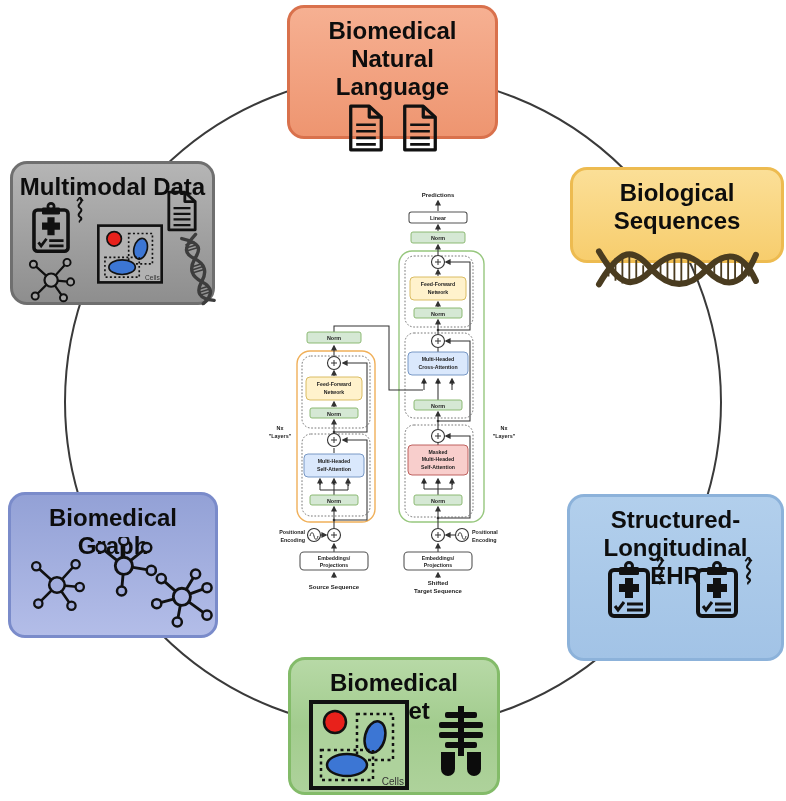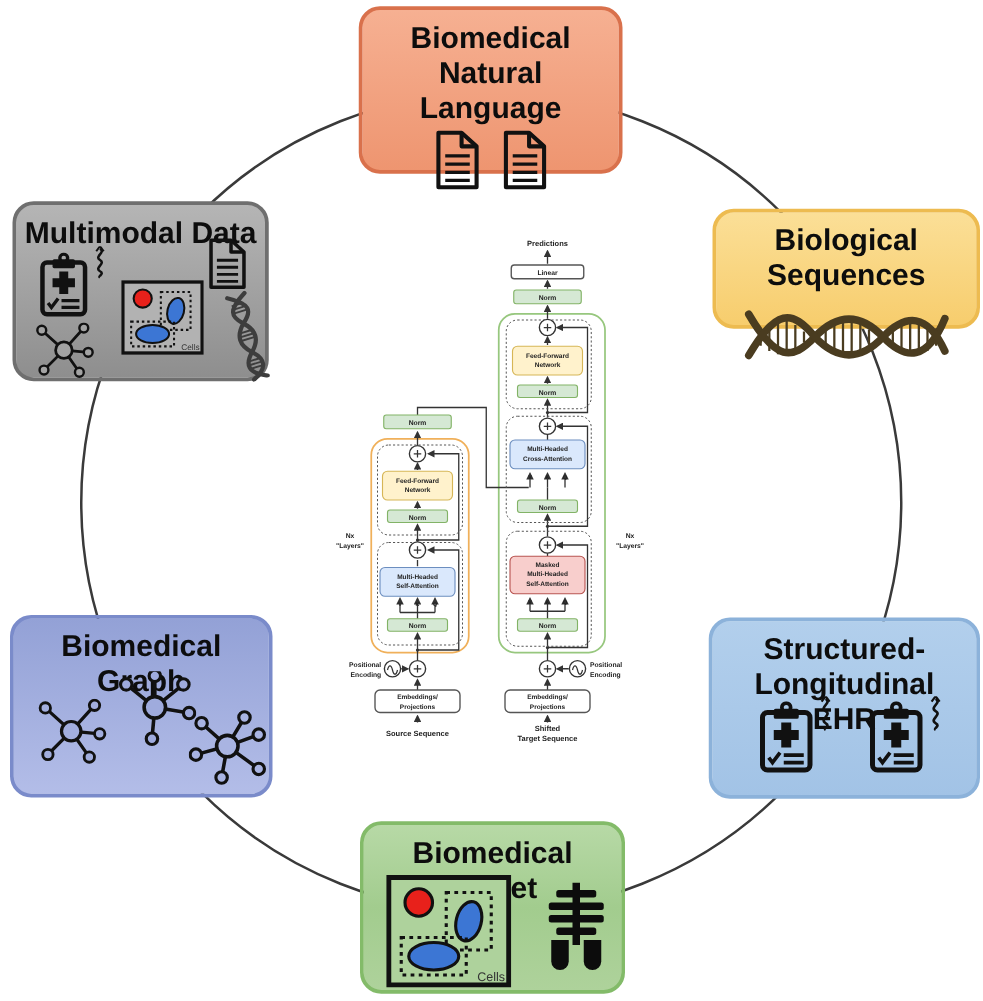--- a/index.html
+++ b/index.html
@@ -12,21 +12,21 @@
   .mbox .title{font-weight:bold;font-size:24px;line-height:1.16;text-align:center;
                color:#0d0d0d;margin:9px auto 0;}
   .mbox-nl{left:287px;top:5px;width:211px;height:134px;
            background:linear-gradient(#f6b092,#ee9570);border-color:#d9714c;}
   .mbox-seq{left:570px;top:167px;width:214px;height:96px;
            background:linear-gradient(#fbdf97,#f7cd6d);border-color:#edbb50;}
   .mbox-multi{left:10px;top:161px;width:205px;height:144px;
            background:linear-gradient(#b5b5b5,#8e8e8e);border-color:#6f6f6f;}
   .mbox-graph{left:8px;top:492px;width:210px;height:146px;
            background:linear-gradient(#93a1d6,#b3bde8);border-color:#7a8bca;}
-  .mbox-ehr{left:567px;top:494px;width:217px;height:145px;
+  .mbox-ehr{left:567px;top:494px;width:217px;height:167px;
            background:linear-gradient(#b2cfec,#a2c3e6);border-color:#8cb2da;}
   .mbox-img{left:288px;top:657px;width:212px;height:138px;
            background:linear-gradient(#b7d9a6,#a2cc8e,#aed29b);border-color:#83bb69;}
   .icon-row{display:flex;justify-content:center;align-items:flex-start;gap:16px;margin-top:4px;}
   .abs{position:absolute;}
   
   .tx-svg{position:absolute;left:252px;top:180px;z-index:2;}
   .tx-svg text{font-family:"Liberation Sans",sans-serif;fill:#222;}
   .t6{font-size:6px;font-weight:bold;text-anchor:middle;}
   .t55{font-size:5.4px;font-weight:bold;text-anchor:middle;}

